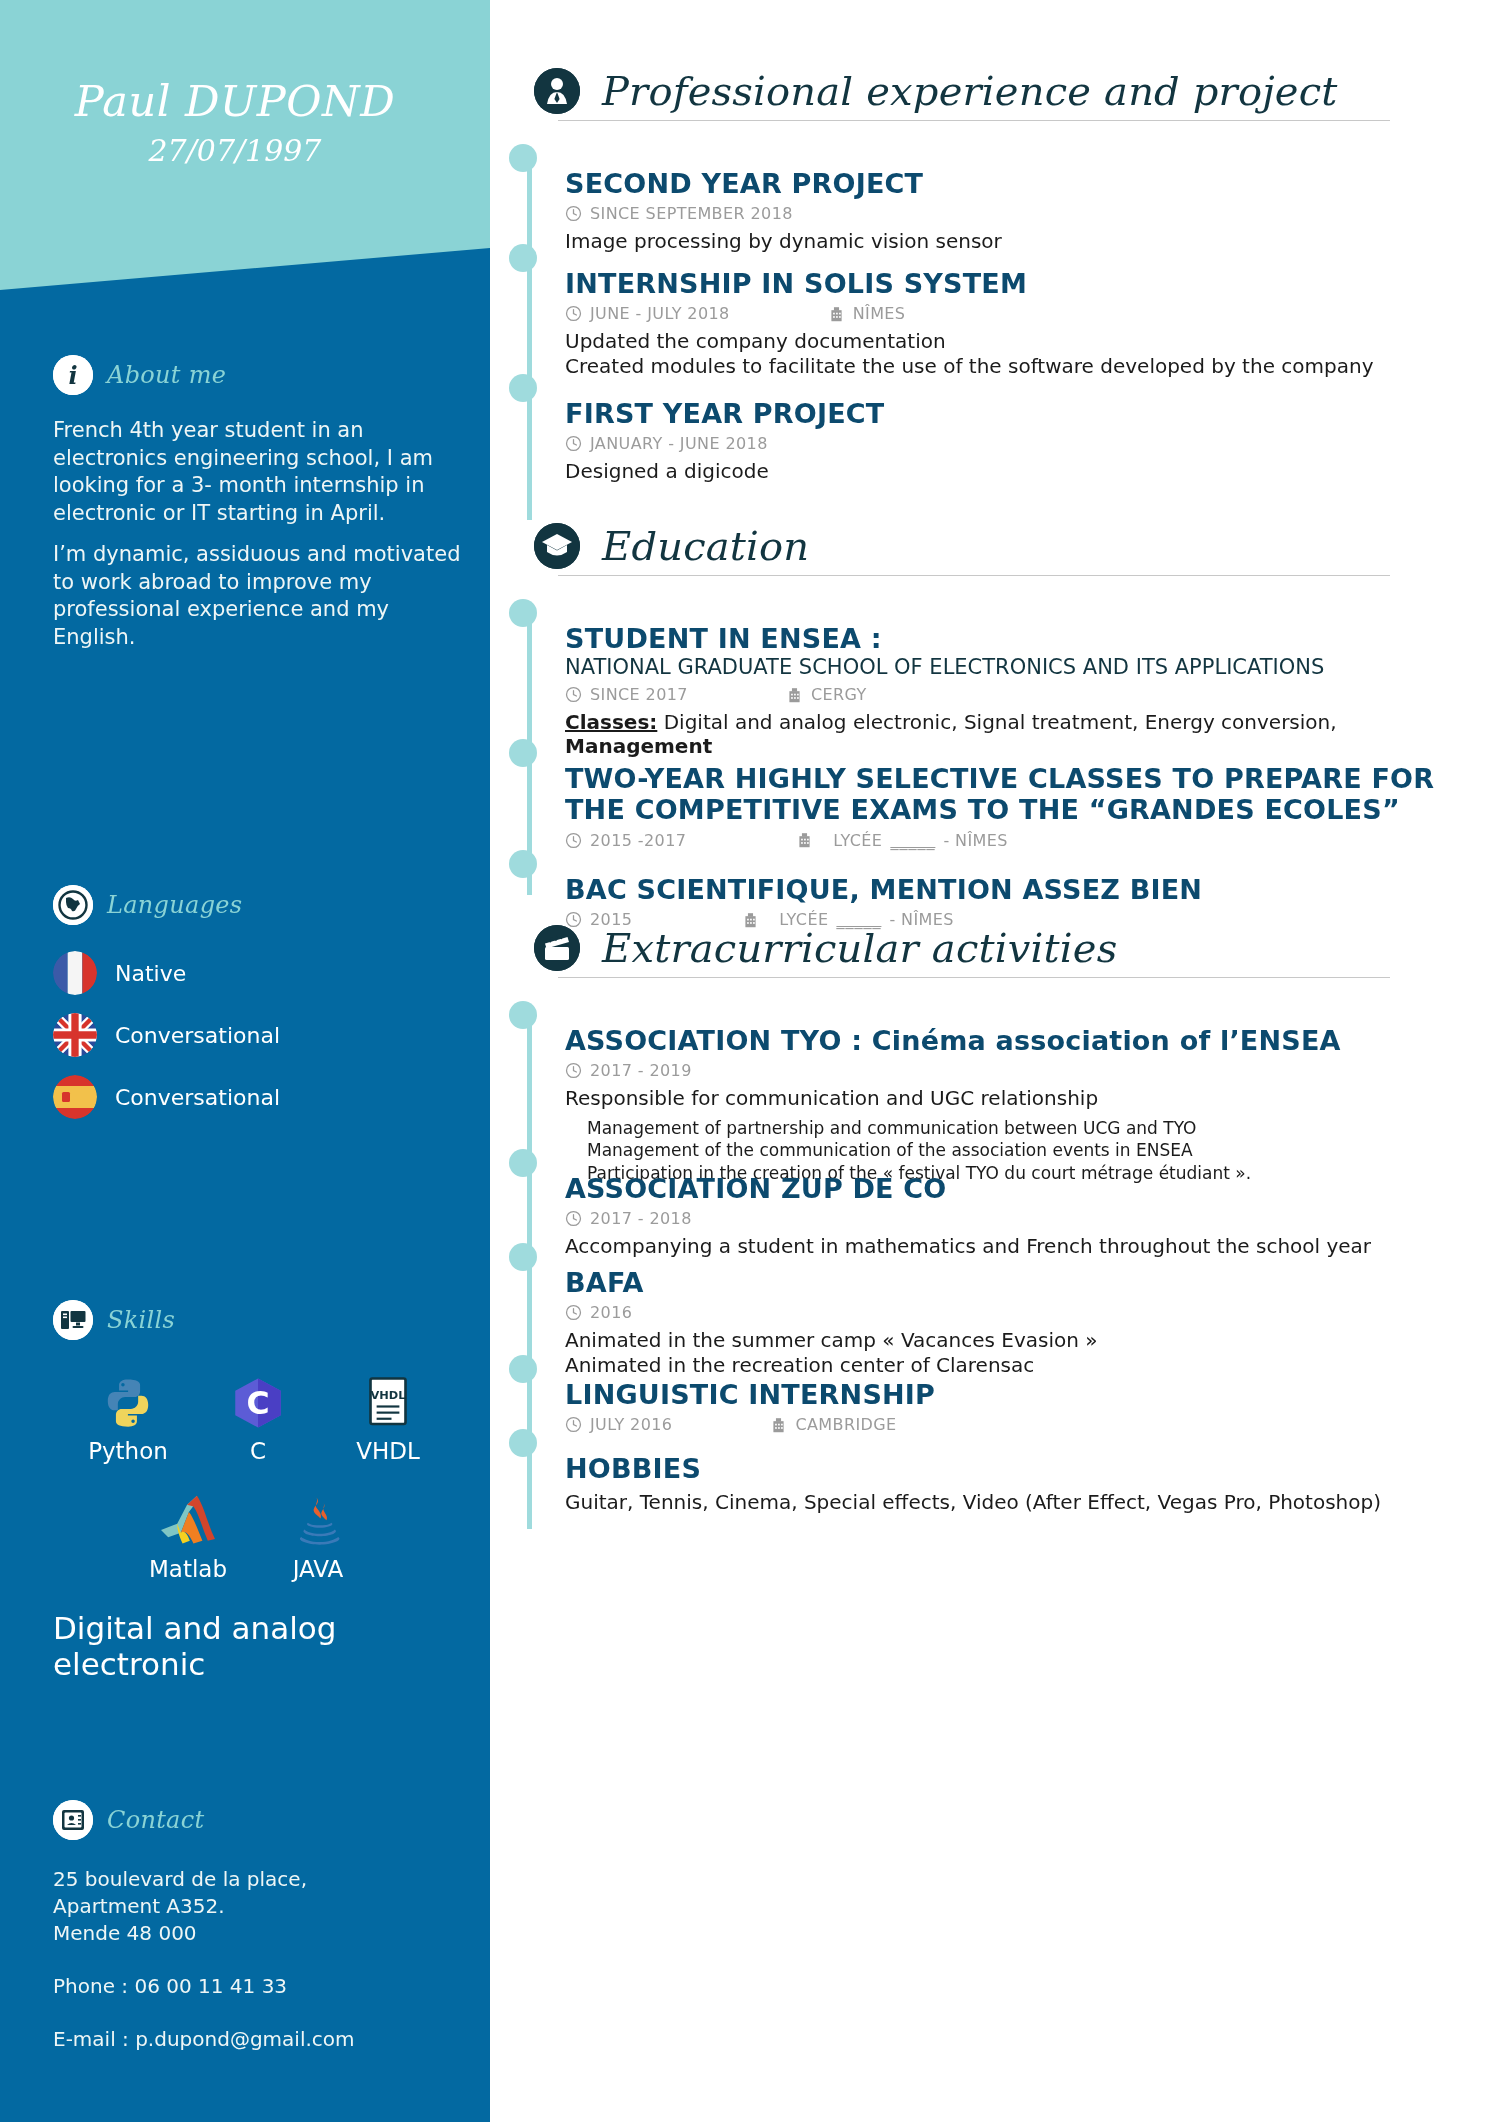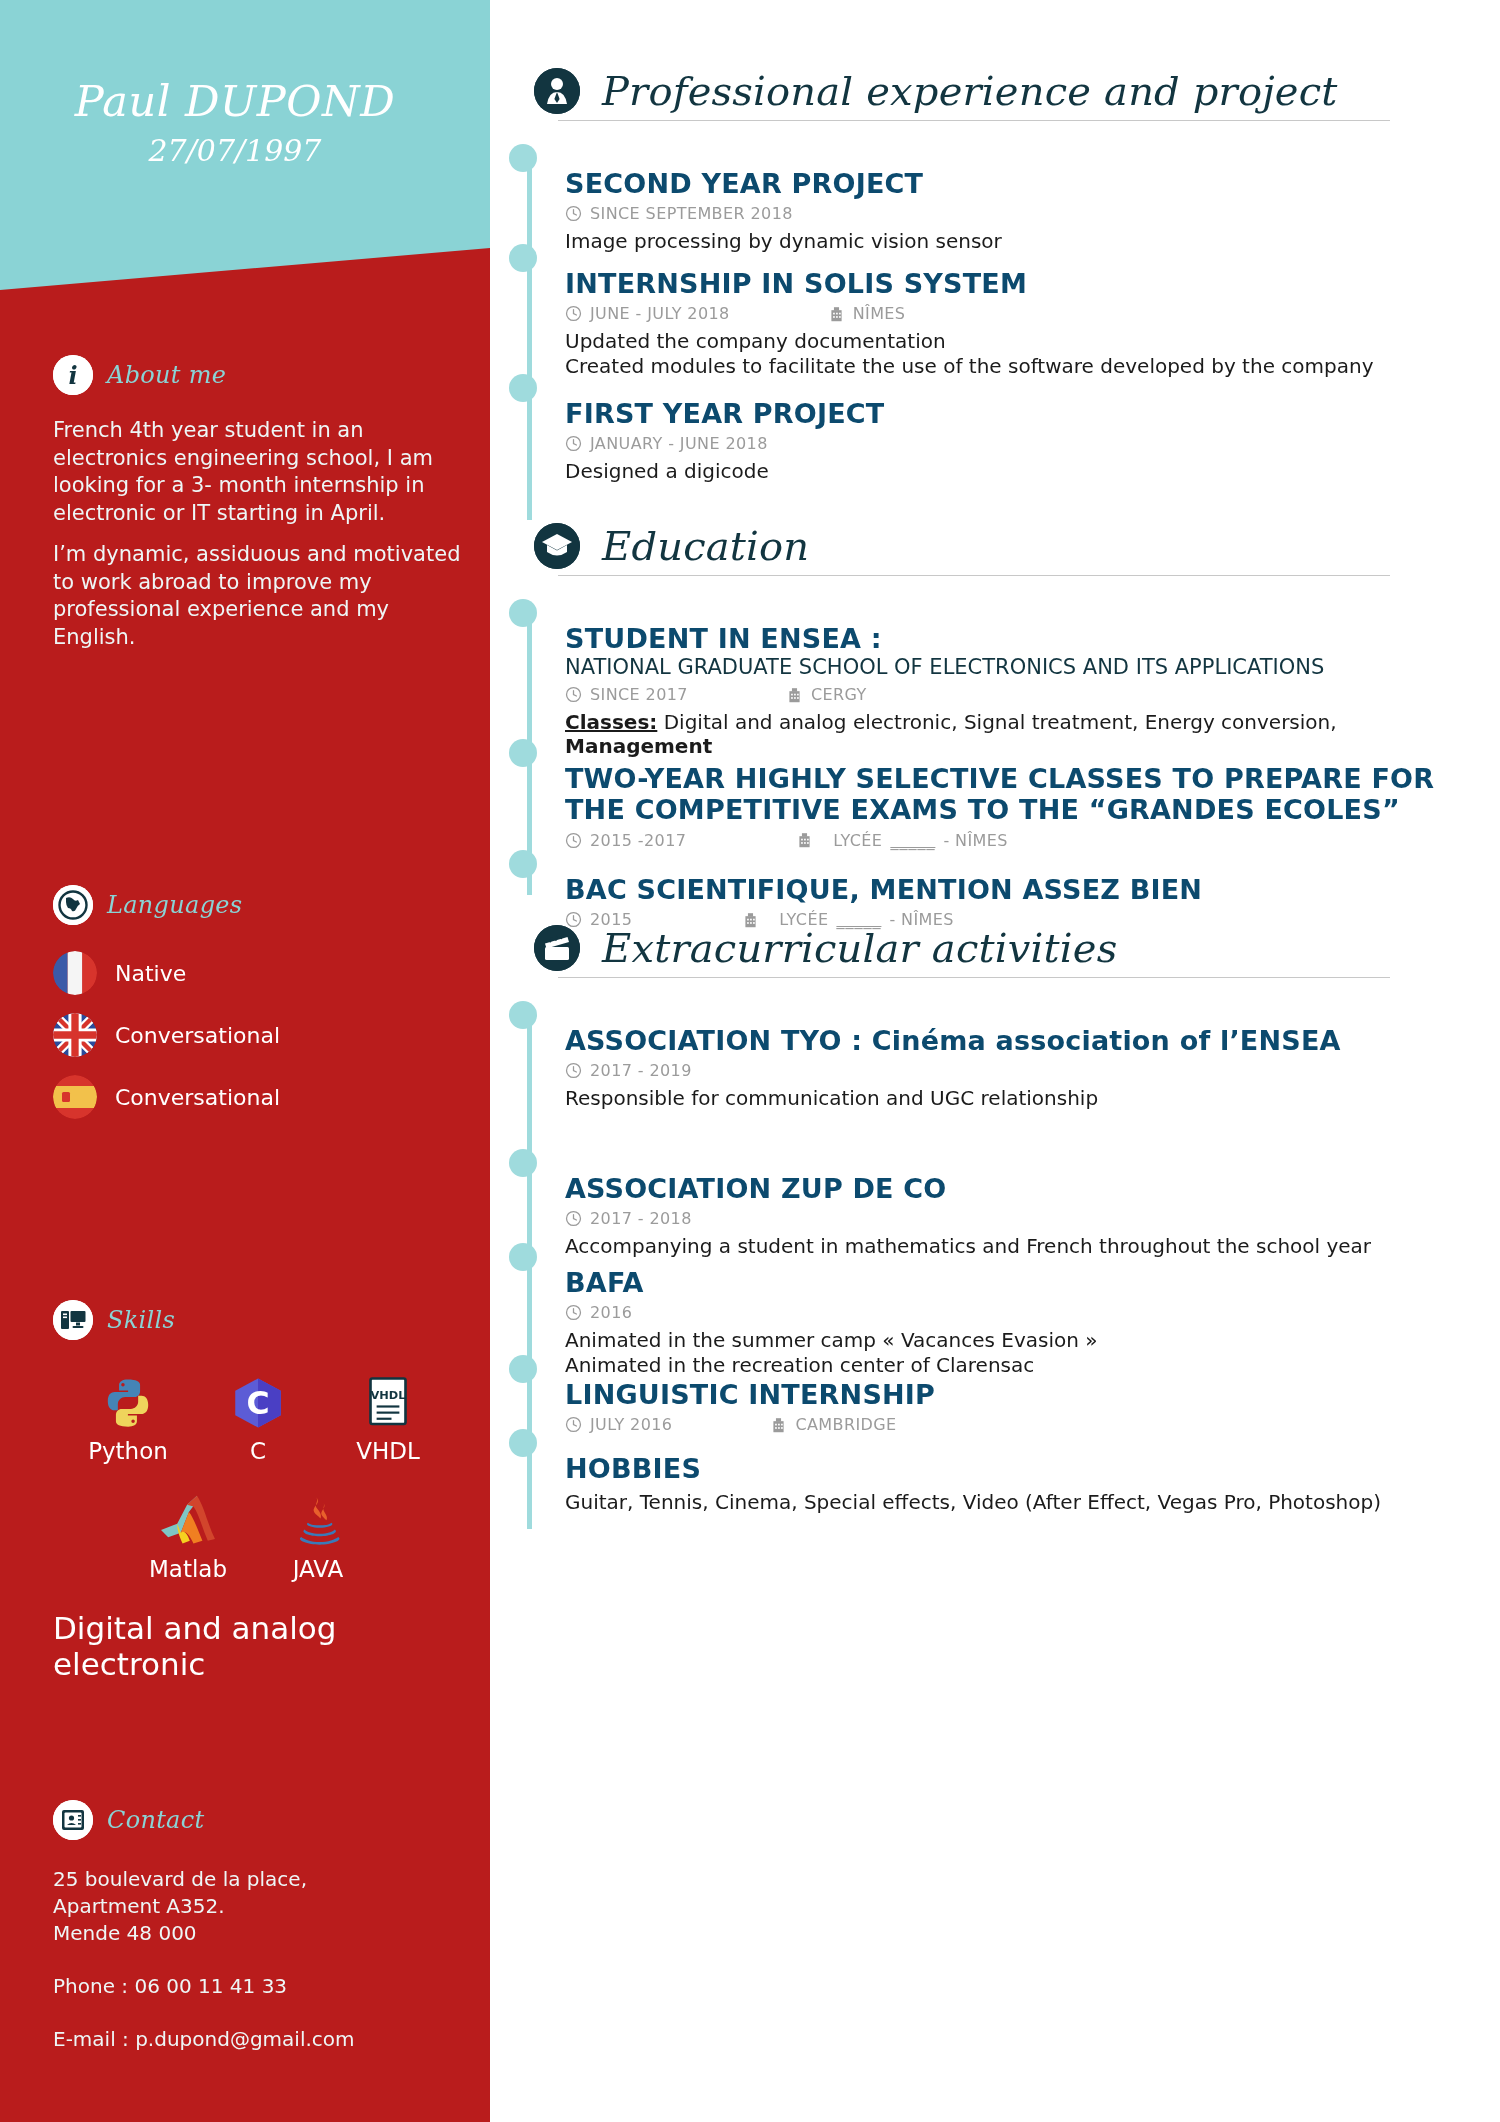--- a/index.html
+++ b/index.html
@@ -13,21 +13,21 @@
     width: 1500px; height: 2122px;
     overflow: hidden;
     background: #ffffff;
   }
 
   
   #sidebar {
     position: absolute;
     left: 0; top: 0;
     width: 490px; height: 2122px;
-    background: #b91c1c;
+    background: #0369a1;
     overflow: hidden;
   }
   #sidebar-teal {
     position: absolute;
     left: 0; top: 0;
     width: 490px; height: 290px;
     background: #8ad3d5;
     clip-path: polygon(0 0, 490px 0, 490px 248px, 0 290px);
   }
   #name-block {
@@ -570,20 +570,25 @@
         <div class="meta">
           <span class="mi">
             <svg width="17" height="17" viewBox="0 0 20 20">
                 <circle cx="10" cy="10" r="8.2" fill="none" stroke="#9b9b9b" stroke-width="1.5"></circle>
                 <path d="M10 5.4 V10 L13.4 11.8" fill="none" stroke="#9b9b9b" stroke-width="1.5" stroke-linecap="round"></path>
               </svg>
             <span>2017 - 2019</span>
           </span>
         </div>
         <div class="desc">Responsible for communication and UGC relationship</div>
+        <div class="subdesc">
+          <div>Management of partnership and communication between UCG and TYO</div>
+          <div>Management of the communication of the association events in ENSEA</div>
+          <div>Participation in the creation of the « festival TYO du court métrage étudiant ».</div>
+        </div>
       </div>
 
       <div class="entry" style="top:220px;">
         <span class="dot"></span>
         <div class="title">ASSOCIATION ZUP DE CO</div>
         <div class="meta">
           <span class="mi">
             <svg width="17" height="17" viewBox="0 0 20 20">
                 <circle cx="10" cy="10" r="8.2" fill="none" stroke="#9b9b9b" stroke-width="1.5"></circle>
                 <path d="M10 5.4 V10 L13.4 11.8" fill="none" stroke="#9b9b9b" stroke-width="1.5" stroke-linecap="round"></path>

